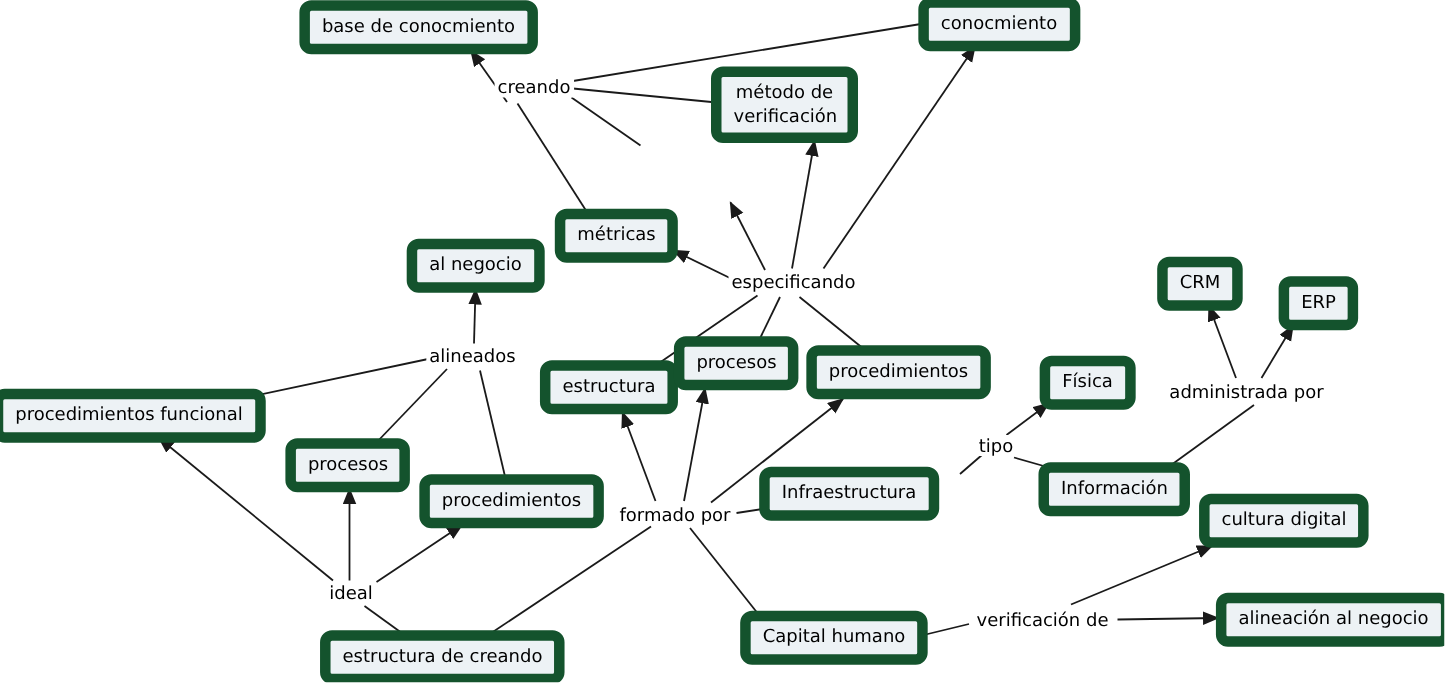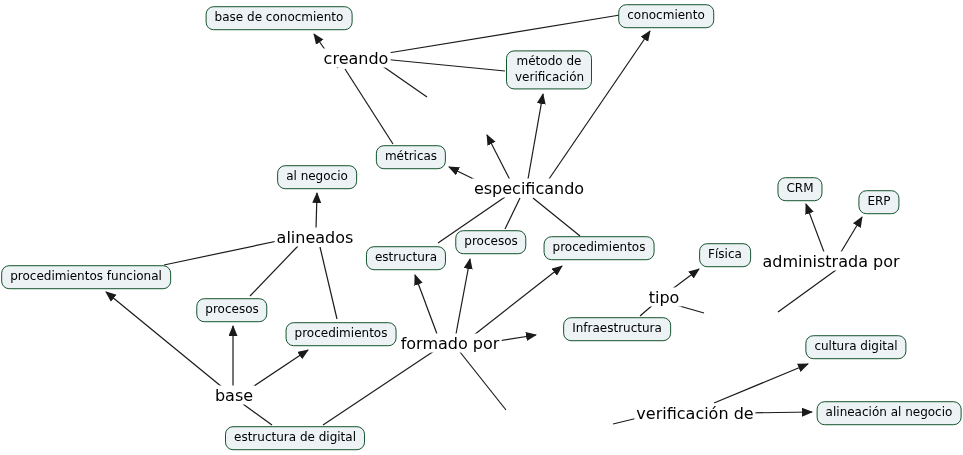--- a/index.html
+++ b/index.html
@@ -8,37 +8,37 @@
     width:963px;height:455px;
     background:#ffffff;
     font-family:"DejaVu Sans","Liberation Sans",sans-serif;
     overflow:hidden;
   }
   .edges{position:absolute;left:0;top:0;z-index:1;}
   .node{
     position:absolute;
     transform:translate(-50%,-50%);
     background:#edf2f5;
-    border:1px solid #14532d;
+    border:7px solid #14532d;
     border-radius:8px;
     padding:3px 8px;
     font-size:12px;
     line-height:1.3;
     color:#000000;
     white-space:nowrap;
     text-align:center;
     z-index:3;
   }
   .node.wrap{white-space:normal;}
   .phrase{
     position:absolute;
     transform:translate(-50%,-50%);
     background:#ffffff;
     padding:0 2px;
-    font-size:16px;
+    font-size:12px;
     color:#000000;
     white-space:nowrap;
     z-index:2;
   }
 </style>
 </head>
 <body>
 
 <div class="canvas">
 
@@ -84,39 +84,41 @@
       <line x1="671" y1="290" x2="699" y2="269" marker-end="url(#ah)"></line>
       <line x1="824" y1="252" x2="806" y2="204" marker-end="url(#ah)"></line>
       <line x1="841" y1="252" x2="862" y2="217" marker-end="url(#ah)"></line>
       <line x1="714" y1="403" x2="808" y2="364" marker-end="url(#ah)"></line>
       <line x1="745" y1="413" x2="812" y2="412" marker-end="url(#ah)"></line>
     </g>
   </svg>
 
   <div class="node" style="left:279px;top:18px">base de conocmiento</div>
   <div class="node" style="left:666px;top:16px">conocmiento</div>
-  <div class="node wrap" style="left:549px;top:70px;width:68px">método de verificación</div>
+  <div class="node wrap" style="left:523px;top:70px;width:68px">método de verificación</div>
   <div class="node" style="left:411px;top:157px">métricas</div>
   <div class="node" style="left:317px;top:177px">al negocio</div>
   <div class="node" style="left:86px;top:277px">procedimientos funcional</div>
   <div class="node" style="left:232px;top:310px">procesos</div>
   <div class="node" style="left:341px;top:334px">procedimientos</div>
   <div class="node" style="left:406px;top:258px">estructura</div>
   <div class="node" style="left:491px;top:242px">procesos</div>
   <div class="node" style="left:599px;top:248px">procedimientos</div>
-  <div class="node" style="left:617px;top:329px">Infraestructura</div>
+  <div class="node" style="left:566px;top:329px">Infraestructura</div>
   <div class="node" style="left:725px;top:255px">Física</div>
+  <div class="node" style="left:743px;top:326px">Información</div>
   <div class="node" style="left:800px;top:189px">CRM</div>
   <div class="node" style="left:879px;top:202px">ERP</div>
   <div class="node" style="left:856px;top:347px">cultura digital</div>
+  <div class="node" style="left:556px;top:425px">Capital humano</div>
   <div class="node" style="left:889px;top:413px">alineación al negocio</div>
-  <div class="node" style="left:295px;top:438px">estructura de digital</div>
+  <div class="node" style="left:295px;top:438px">estructura de creando</div>
 
   <div class="phrase" style="left:356px;top:58px">creando</div>
   <div class="phrase" style="left:529px;top:188px">especificando</div>
   <div class="phrase" style="left:315px;top:237px">alineados</div>
-  <div class="phrase" style="left:234px;top:395px">base</div>
+  <div class="phrase" style="left:234px;top:395px">ideal</div>
   <div class="phrase" style="left:450px;top:343px">formado por</div>
   <div class="phrase" style="left:664px;top:297px">tipo</div>
   <div class="phrase" style="left:831px;top:261px">administrada por</div>
   <div class="phrase" style="left:695px;top:413px">verificación de</div>
 
 </div>
 
 </body></html>

